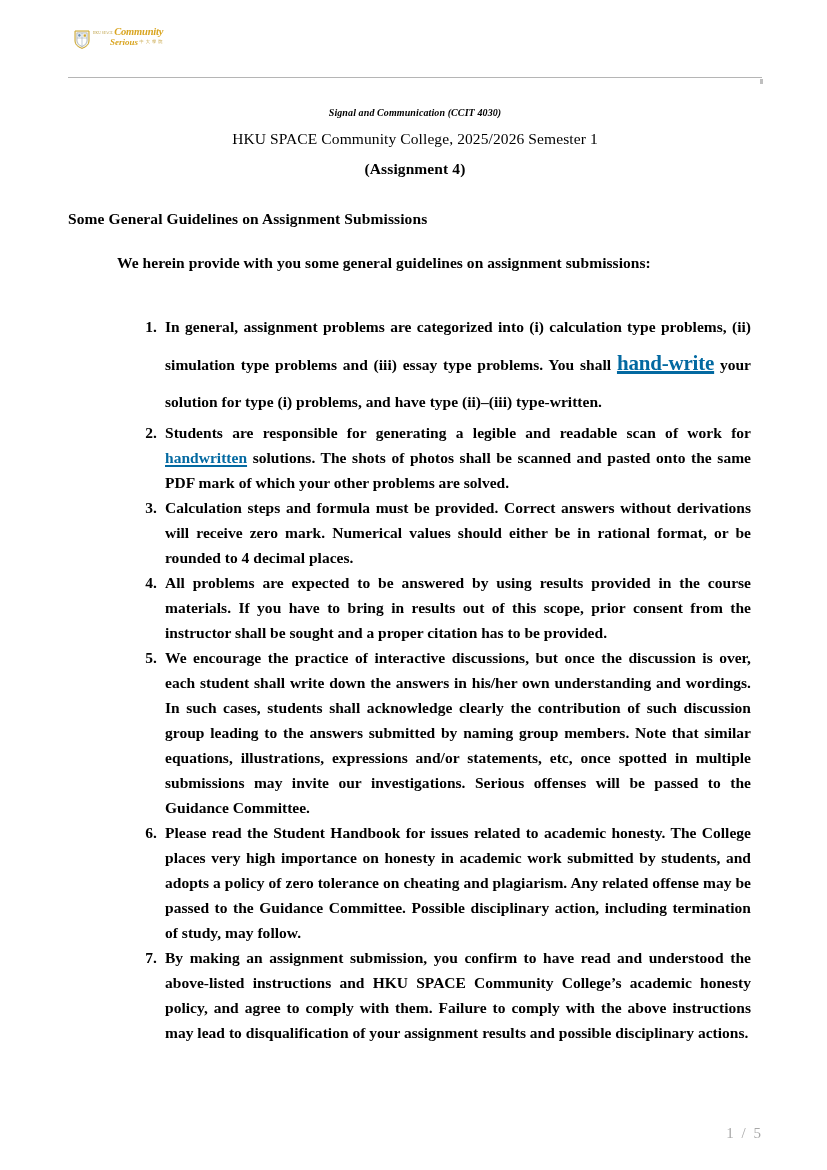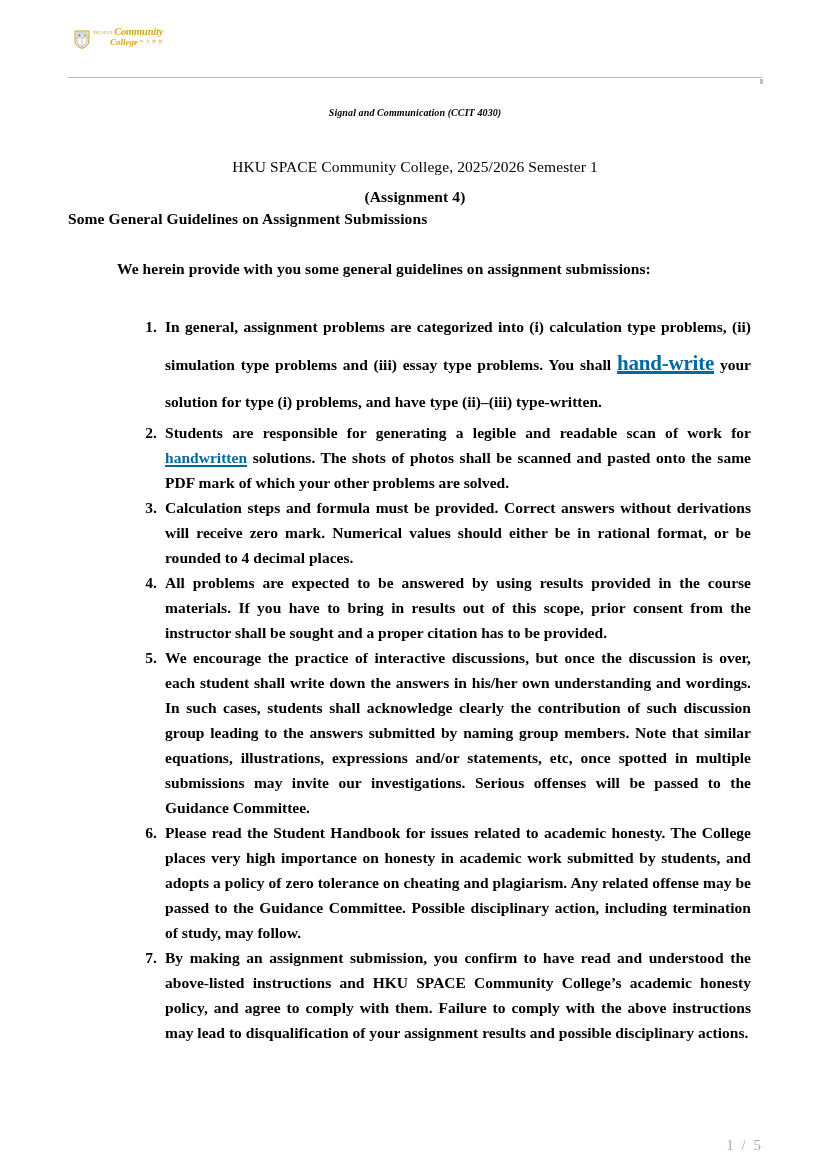--- a/index.html
+++ b/index.html
@@ -133,21 +133,20 @@
     font-weight: bold;
     line-height: 26px;
     letter-spacing: .1px;
     font-style: italic;
   }
   .title-sub {
     font-size: 15.5px;
     font-weight: normal;
     line-height: 26px;
     letter-spacing: .1px;
-    margin-top: 28px;
   }
   .title-assign {
     font-size: 15.5px;
     font-weight: bold;
     line-height: 26px;
     margin-top: 4px;
     letter-spacing: .1px;
     text-align: center;
   }
 
@@ -159,21 +158,21 @@
     text-align: left;
     font-size: 15.5px;
     font-weight: bold;
     line-height: 22px;
     letter-spacing: .1px;
   }
 
   .intro {
     position: absolute;
     left: 117px;
-    top: 258px;
+    top: 252px;
     width: 634px;
     font-size: 15.5px;
     font-weight: bold;
     line-height: 22px;
     letter-spacing: .05px;
   }
 
   
   .guidelines {
     position: absolute;
@@ -221,21 +220,21 @@
     font-size: 21px;
     text-decoration-thickness: 2.5px;
     text-underline-offset: 1px;
     letter-spacing: -.2px;
   }
 
   
   .pager {
     position: absolute;
     right: 64px;
-    bottom: 16px;
+    bottom: 28px;
     font-size: 15px;
     color: #a8a8a8;
     letter-spacing: 2px;
     font-family: "Liberation Serif", serif;
   }
 </style>
 </head>
 <body>
 
 <div class="page">
@@ -247,21 +246,21 @@
           <path d="M1 1 H15 V11 Q15 16 8 18.4 Q1 16 1 11 Z" fill="#f3efe2" stroke="#c9a227" stroke-width="1"></path>
           <path d="M3 3 H13 V11 Q13 14.6 8 16.6 Q3 14.6 3 11 Z" fill="#ffffff" stroke="#9aa7b5" stroke-width=".7"></path>
           <path d="M8 3 V16.6" stroke="#9aa7b5" stroke-width=".6"></path>
           <path d="M3 8 H13" stroke="#9aa7b5" stroke-width=".6"></path>
           <circle cx="5.4" cy="5.4" r="1.3" fill="#6f93b8"></circle>
           <rect x="9.6" y="4.4" width="2.3" height="2.3" fill="#c9a227"></rect>
         </svg>
       </span>
       <span class="logo-wordmark">
         <span class="logo-line-top"><span class="lg-small">HKU SPACE</span> <span class="lg-big">Community</span></span>
-        <span class="logo-line-bot"><span>College</span><span class="lg-cn">中 大 學 院</span></span>
+        <span class="logo-line-bot"><span>Serious</span><span class="lg-cn">中 大 學 院</span></span>
       </span>
     </div>
   </div>
 
   <div class="rule"></div>
   <div class="rule-tick"></div>
 
   <div class="titles">
     <div class="title-main">Signal and Communication (CCIT 4030)</div>
     <div class="title-sub">HKU SPACE Community College, 2025/2026 Semester 1</div>

